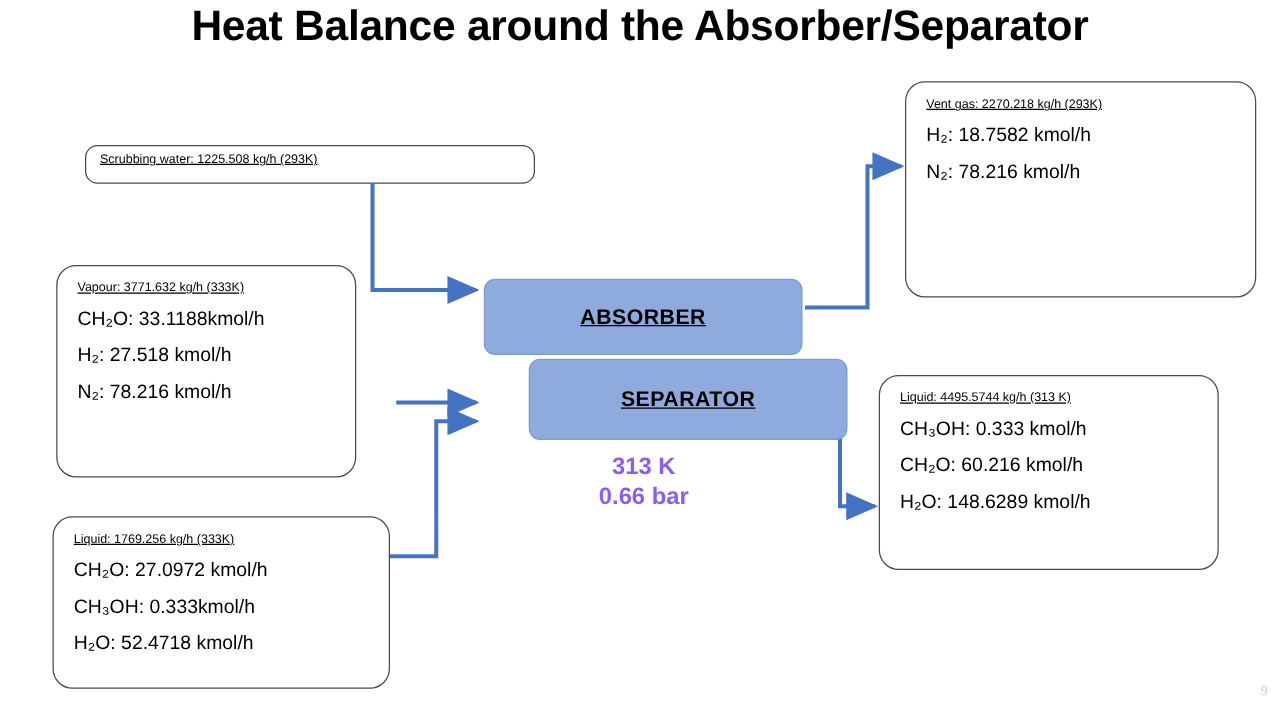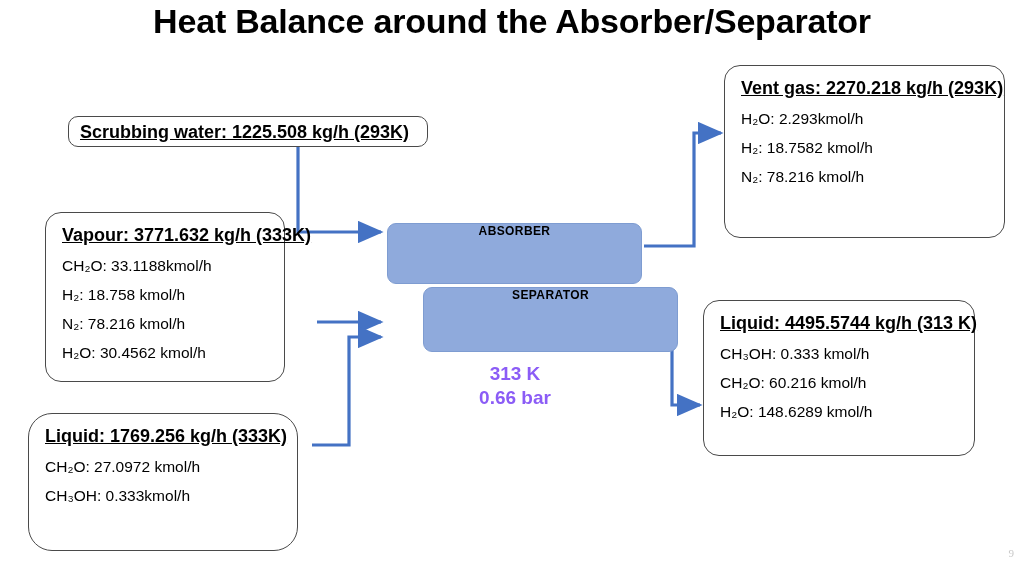--- a/index.html
+++ b/index.html
@@ -39,22 +39,22 @@
     border-radius: 16px;
     background: #ffffff;
   }
   .stream-inner {
     position: absolute;
     left: 16px;
     top: 12px;
     right: 10px;
   }
   .stream-title {
-    font-size: 18px;
-    font-weight: bold;
+    font-size: 10px;
+    font-weight: normal;
     color: #000000;
     text-decoration: underline;
     white-space: nowrap;
     margin-bottom: 11px;
   }
   .stream-line {
     font-size: 15.5px;
     font-weight: normal;
     color: #000000;
     white-space: nowrap;
@@ -74,26 +74,27 @@
   }
 
   
   .unit-block {
     position: absolute;
     box-sizing: border-box;
     background: #8FAADC;
     border: 1.5px solid #7E9CD1;
     border-radius: 9px;
     display: flex;
-    align-items: flex-start;
+    align-items: center;
     justify-content: center;
-    font-size: 12px;
+    font-size: 17px;
     font-weight: bold;
     color: #000000;
     letter-spacing: 0.4px;
+    text-decoration: underline;
   }
 
   
   #conditions {
     position: absolute;
     left: 388px;
     top: 362px;
     width: 254px;
     text-align: center;
     font-size: 19px;
@@ -155,38 +156,37 @@
   <div class="stream-box single" style="left:68px; top:116px; width:360px; height:31px;">
     <div class="stream-inner">
       <div class="stream-title">Scrubbing water: 1225.508 kg/h (293K)</div>
     </div>
   </div>
 
   <div class="stream-box" style="left:45px; top:212px; width:240px; height:170px;">
     <div class="stream-inner">
       <div class="stream-title">Vapour: 3771.632 kg/h (333K)</div>
       <div class="stream-line">CH₂O: 33.1188kmol/h</div>
-      <div class="stream-line">H₂: 18.758 kmol/h</div>
+      <div class="stream-line">H₂: 27.518 kmol/h</div>
       <div class="stream-line">N₂: 78.216 kmol/h</div>
-      <div class="stream-line">H₂O: 30.4562 kmol/h</div>
-    </div>
-  </div>
-
-  <div class="stream-box" style="left:28px; top:413px; width:270px; height:138px;border-radius:24px;">
+    </div>
+  </div>
+
+  <div class="stream-box" style="left:42px; top:413px; width:270px; height:138px;">
     <div class="stream-inner">
       <div class="stream-title">Liquid: 1769.256 kg/h (333K)</div>
       <div class="stream-line">CH₂O: 27.0972 kmol/h</div>
       <div class="stream-line">CH₃OH: 0.333kmol/h</div>
+      <div class="stream-line">H₂O:  52.4718 kmol/h</div>
     </div>
   </div>
 
   <div class="stream-box" style="left:724px; top:65px; width:281px; height:173px;">
     <div class="stream-inner">
       <div class="stream-title">Vent gas: 2270.218 kg/h (293K)</div>
-      <div class="stream-line">H₂O:  2.293kmol/h</div>
       <div class="stream-line">H₂: 18.7582 kmol/h</div>
       <div class="stream-line">N₂:  78.216 kmol/h</div>
     </div>
   </div>
 
   <div class="stream-box" style="left:703px; top:300px; width:272px; height:156px;">
     <div class="stream-inner">
       <div class="stream-title">Liquid: 4495.5744 kg/h (313 K)</div>
       <div class="stream-line">CH₃OH: 0.333 kmol/h</div>
       <div class="stream-line">CH₂O: 60.216 kmol/h</div>

